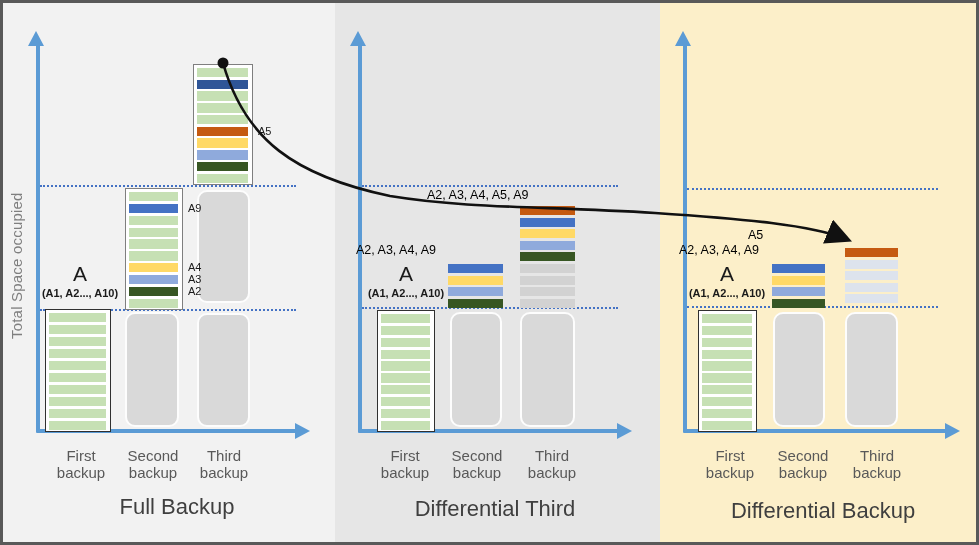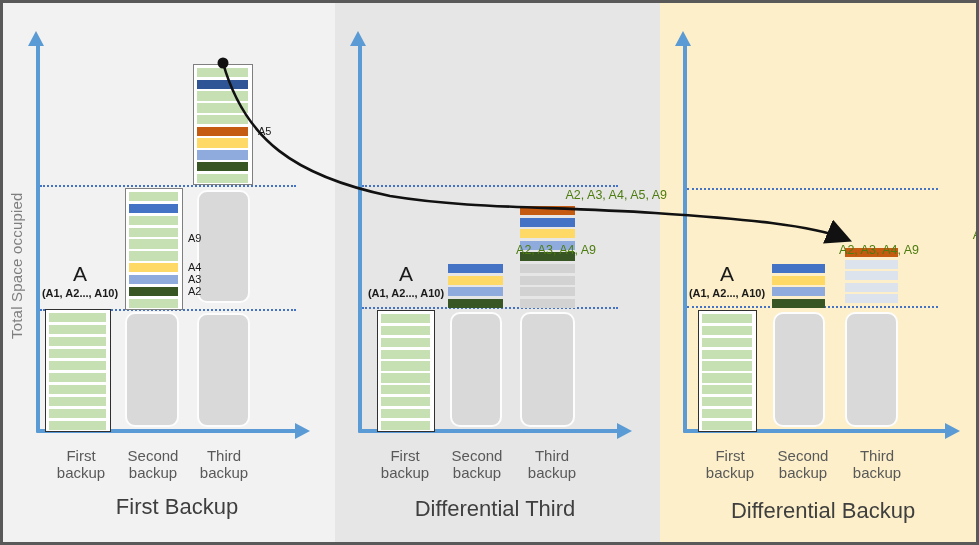--- a/index.html
+++ b/index.html
@@ -20,22 +20,22 @@
     border-left:8px solid transparent;border-right:8px solid transparent;}
   .haxis{position:absolute;height:4px;z-index:3;border-radius:1px;}
   .haxis-head{position:absolute;width:0;height:0;z-index:3;
     border-top:8px solid transparent;border-bottom:8px solid transparent;}
   .dotline{position:absolute;height:0;z-index:1;border-top:2px dotted #4472C4;}
   .bar{position:absolute;background:#ffffff;box-sizing:border-box;z-index:3;}
   .stripe{position:absolute;z-index:3;}
   .block{position:absolute;background:#d9d9d9;border:2px solid #fdfdfd;
     border-radius:10px;box-sizing:border-box;z-index:2;}
   .slabel{position:absolute;font-size:11px;color:#1a1a1a;z-index:4;white-space:nowrap;}
-  .glabel{position:absolute;font-size:12.5px;color:#4d7c0f;z-index:4;
-    width:240px;text-align:right;white-space:nowrap;}
+  .glabel{position:absolute;font-size:12.5px;color:#000000;z-index:4;
+    width:240px;text-align:left;white-space:nowrap;}
   .annA{position:absolute;font-size:21px;color:#1a1a1a;z-index:4;
     width:90px;text-align:center;}
   .annSub{position:absolute;font-size:11px;font-weight:600;color:#1a1a1a;z-index:4;
     width:130px;text-align:center;white-space:nowrap;}
   .clabel{position:absolute;font-size:15px;color:#595959;z-index:4;
     width:120px;text-align:center;line-height:17px;}
   .ptitle{position:absolute;font-size:22px;color:#3f3f3f;z-index:4;
     width:300px;text-align:center;}
   #overlay{position:absolute;left:0;top:0;z-index:6;pointer-events:none;}
 </style>
@@ -49,21 +49,21 @@
 
   <div class="ylab" style="left:8px;top:166px;">Total Space occupied</div>
 
   <div id="built">
       <div class="vaxis" style="left: 36px; top: 44px; height: 388px; background: rgb(91, 155, 213);"></div>
       <div class="vaxis-head" style="left: 28px; top: 31px; border-bottom: 15px solid rgb(91, 155, 213);"></div>
       <div class="haxis" style="left: 36px; top: 429px; width: 260px; background: rgb(91, 155, 213);"></div>
       <div class="haxis-head" style="left: 295px; top: 423px; border-left: 15px solid rgb(91, 155, 213);"></div>
       <div class="dotline" style="left: 40px; top: 185px; width: 256px; border-top-color: rgb(68, 114, 196);"></div>
       <div class="dotline" style="left: 40px; top: 309px; width: 256px; border-top-color: rgb(68, 114, 196);"></div>
-      <div class="ptitle" style="left: 27px; top: 494px;">First Backup</div>
+      <div class="ptitle" style="left: 27px; top: 494px;">Full Backup</div>
       <div class="clabel" style="left: 21px; top: 447px;">
         <div>First</div>
         <div>backup</div>
       </div>
       <div class="clabel" style="left: 93px; top: 447px;">
         <div>Second</div>
         <div>backup</div>
       </div>
       <div class="clabel" style="left: 164px; top: 447px;">
         <div>Third</div>
@@ -87,21 +87,21 @@
       <div class="stripe" style="left: 129px; top: 192px; width: 49px; height: 9.3px; background: rgb(198, 224, 180);"></div>
       <div class="stripe" style="left: 129px; top: 203.856px; width: 49px; height: 9.3px; background: rgb(68, 114, 196);"></div>
       <div class="stripe" style="left: 129px; top: 215.711px; width: 49px; height: 9.3px; background: rgb(198, 224, 180);"></div>
       <div class="stripe" style="left: 129px; top: 227.567px; width: 49px; height: 9.3px; background: rgb(198, 224, 180);"></div>
       <div class="stripe" style="left: 129px; top: 239.422px; width: 49px; height: 9.3px; background: rgb(198, 224, 180);"></div>
       <div class="stripe" style="left: 129px; top: 251.278px; width: 49px; height: 9.3px; background: rgb(198, 224, 180);"></div>
       <div class="stripe" style="left: 129px; top: 263.133px; width: 49px; height: 9.3px; background: rgb(255, 217, 102);"></div>
       <div class="stripe" style="left: 129px; top: 274.989px; width: 49px; height: 9.3px; background: rgb(143, 170, 220);"></div>
       <div class="stripe" style="left: 129px; top: 286.844px; width: 49px; height: 9.3px; background: rgb(55, 86, 35);"></div>
       <div class="stripe" style="left: 129px; top: 298.7px; width: 49px; height: 9.3px; background: rgb(198, 224, 180);"></div>
-      <div class="slabel" style="left: 188px; top: 201.856px; margin-top: 30px;">A9</div>
+      <div class="slabel" style="left: 188px; top: 201.856px;">A9</div>
       <div class="slabel" style="left: 188px; top: 261.133px;">A4</div>
       <div class="slabel" style="left: 188px; top: 272.989px;">A3</div>
       <div class="slabel" style="left: 188px; top: 284.844px;">A2</div>
       <div class="block" style="left: 197px; top: 190px; width: 53px; height: 113px; background: rgb(217, 217, 217);"></div>
       <div class="block" style="left: 197px; top: 313px; width: 53px; height: 114px; background: rgb(217, 217, 217);"></div>
       <div class="bar" style="left: 193px; top: 64px; width: 60px; height: 121px; border: 1.5px solid rgb(127, 127, 127);"></div>
       <div class="stripe" style="left: 197px; top: 68px; width: 51px; height: 9.3px; background: rgb(198, 224, 180);"></div>
       <div class="stripe" style="left: 197px; top: 79.7444px; width: 51px; height: 9.3px; background: rgb(47, 85, 151);"></div>
       <div class="stripe" style="left: 197px; top: 91.4889px; width: 51px; height: 9.3px; background: rgb(198, 224, 180);"></div>
       <div class="stripe" style="left: 197px; top: 103.233px; width: 51px; height: 9.3px; background: rgb(198, 224, 180);"></div>

